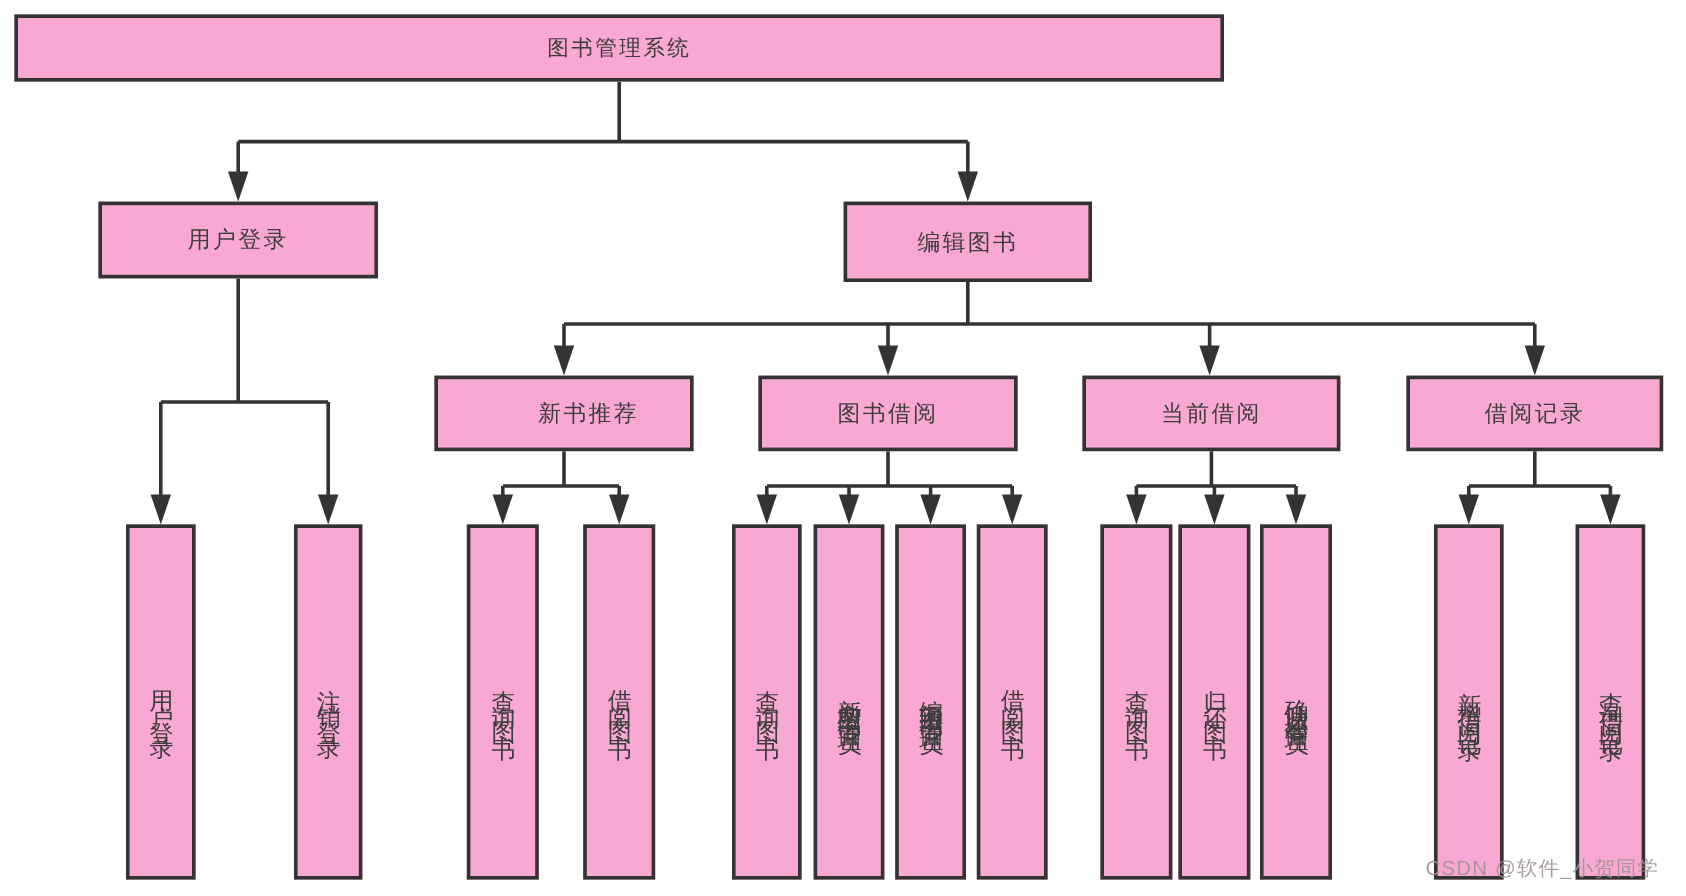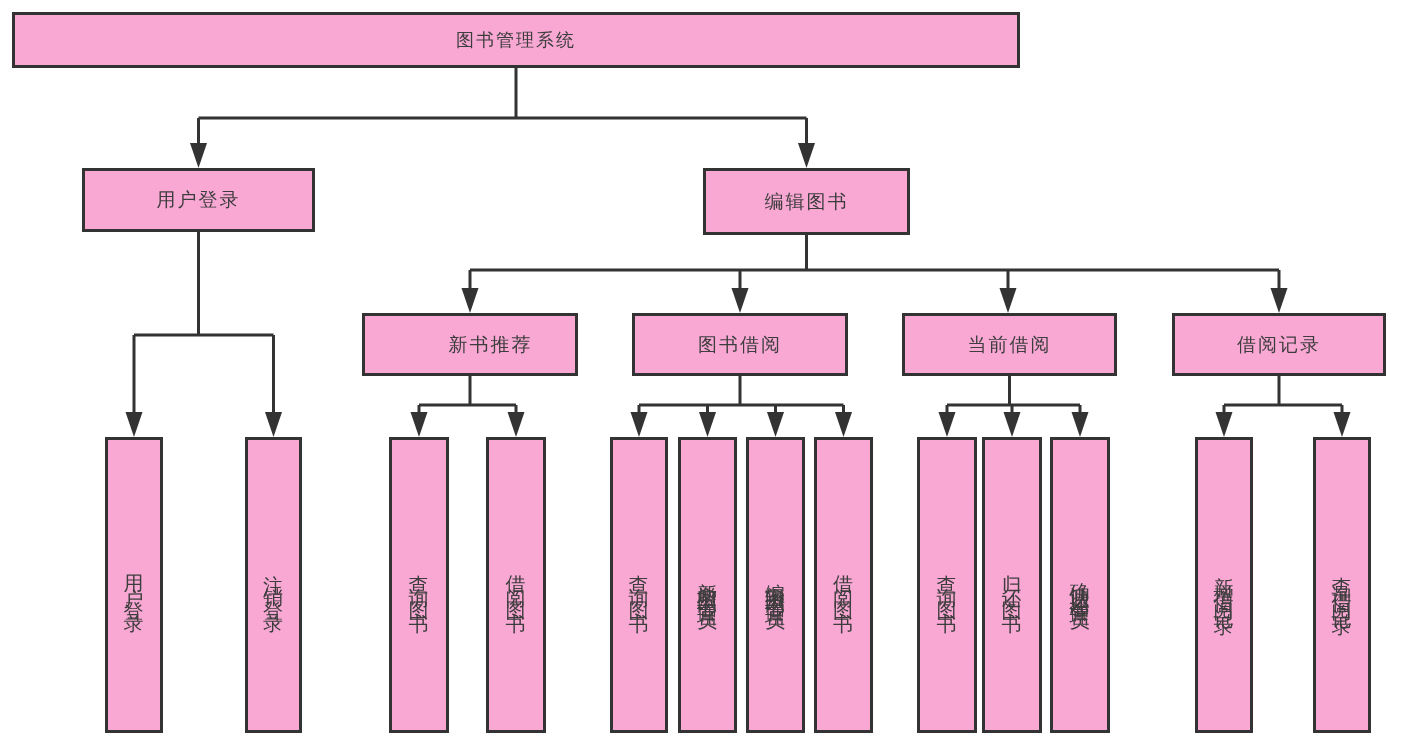--- a/index.html
+++ b/index.html
@@ -202,14 +202,15 @@
     <span>确认归还（管理员）</span>
   </div>
 
   <div class="node vnode ls-med" style="left:1195px;">
     <span>新增借阅记录</span>
   </div>
   <div class="node vnode ls-med" style="left:1313px;">
     <span>查询借阅记录</span>
   </div>
 
+  <div class="watermark">CSDN @软件_小贺同学</div>
 
 </div>
 
 </body></html>

